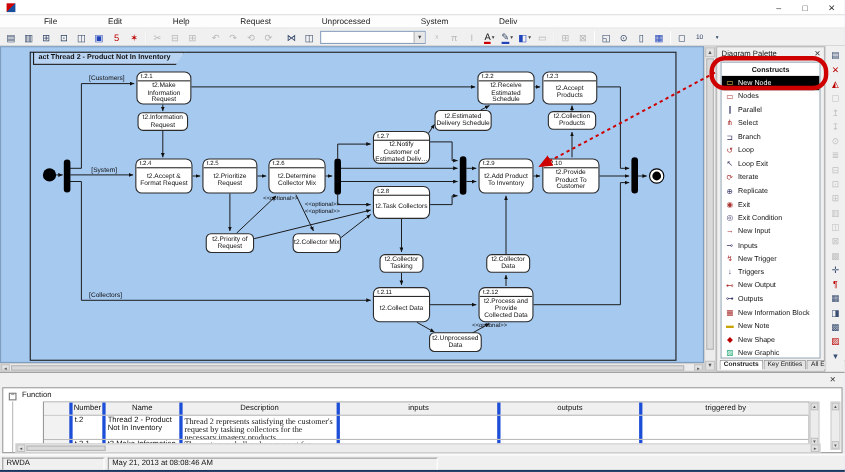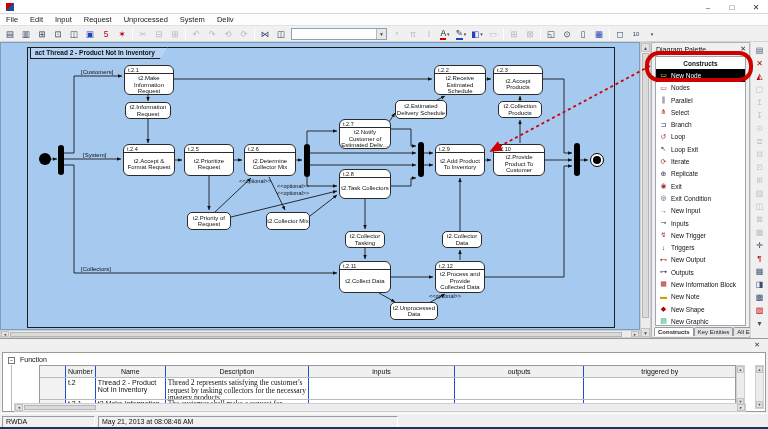--- a/index.html
+++ b/index.html
@@ -11,21 +11,21 @@
   
   .titlebar { position:absolute; left:0; top:0; width:768px; height:14px; background:#ffffff;
               border-bottom:1px solid #d9d9d9; display:flex; align-items:center; font-size:7.5px; color:#111; }
   .appicon { width:8px; height:8px; margin:0 5px 0 6px; background:linear-gradient(135deg,#c00 50%,#1a4fa0 50%); }
   .wbtns { position:absolute; right:0; top:0; height:14px; display:flex; }
   .wbtn { width:24px; height:14px; display:flex; align-items:center; justify-content:center; font-size:8px; color:#333; }
 
   
   .menubar { position:absolute; left:0; top:14px; width:768px; height:12px; background:#fdfdfd;
              border-bottom:1px solid #e2e2e2; display:flex; align-items:center; font-size:7.5px; color:#222; }
-  .menu-item { padding:0 6px; height:12px; display:flex; align-items:center; }
+  .menu-item { padding:0 6px; height:12px; display:flex; align-items:center;margin-left:34px; }
 
   
   .toolbar { position:absolute; left:0; top:26px; width:768px; height:16px; background:#f0f0f0;
              border-bottom:1px solid #d4d4d4; display:flex; align-items:center; padding-left:2px; }
   .tb { width:16px; height:14px; display:inline-flex; align-items:center; justify-content:center;
         font-size:8.5px; color:#2a3f62; flex:0 0 auto; }
   .tb.dis { color:#b8b8b8; }
   .tb.red { color:#b00; } .tb.blu { color:#2244bb; }
   .tb.c-a { color:#111; } .tb.c-a b { border-bottom:2px solid #c00; font-weight:normal; }
   .tb.c-pen b { border-bottom:2px solid #2244bb; font-weight:normal; }
@@ -101,21 +101,21 @@
   .ehead { height:13px; display:flex; align-items:center; font-size:7.5px; color:#111; padding-left:4px; gap:4px; }
   .ehead .gi { font-size:7px; color:#456; }
   .eclose { position:absolute; right:8px; top:2px; font-size:7px; color:#333; }
   .econtent { position:absolute; left:2px; top:13px; width:764px; height:60px; background:#fff; border:1px solid #9a9a9a; }
   .tbox { position:absolute; left:5px; top:4px; width:7px; height:7px; border:1px solid #777; font-size:6px;
           line-height:5px; text-align:center; color:#333; background:#fff; }
   .tlabel { position:absolute; left:17px; top:3px; font-size:7px; color:#111; }
   .tline { position:absolute; left:8px; top:12px; width:1px; height:46px; background:#bbb; }
   .etable { position:absolute; left:36px; top:12px; width:697px; border:1px solid #999; background:#fff; }
   .erow { display:flex; border-bottom:1px solid #bbb; }
-  .ecell { border-right:1px solid #1d4ed8; font-size:7px; color:#111; padding:1px 2px; overflow:hidden; }
+  .ecell { border-right:3px solid #1d4ed8; font-size:7px; color:#111; padding:1px 2px; overflow:hidden; }
   .ecell.sel { width:26px; background:#f2f2f2; }
   .ecell.num { width:30px; } .ecell.nam { width:70px; } .ecell.des { width:144px; font-family:"Liberation Serif", serif; font-size:7.5px; line-height:7.5px; }
   .ecell.inp { width:146px; } .ecell.out { width:130px; } .ecell.trg { width:151px; border-right:none; }
   .ehdr { background:#f0f0f0; }
   .ehdr .ecell { text-align:center; padding:2px 0; height:11px; }
   .row2 { height:6px; }
   .row2 .ecell { padding-top:0; }
 
   
   .statusbar { position:absolute; left:0; top:413px; width:768px; height:16px; background:#f0f0f0; border-top:1px solid #fff; }
@@ -130,21 +130,21 @@
   <div class="wbtns">
     <span class="wbtn">–</span>
     <span class="wbtn">□</span>
     <span class="wbtn">✕</span>
   </div>
 </div>
 
 <div class="menubar">
   <span class="menu-item">File</span>
   <span class="menu-item">Edit</span>
-  <span class="menu-item">Input</span>
+  <span class="menu-item">Help</span>
   <span class="menu-item">Request</span>
   <span class="menu-item">Unprocessed</span>
   <span class="menu-item">System</span>
   <span class="menu-item">Deliv</span>
 </div>
 
 <div class="toolbar">
   <span class="tb">▤</span>
   <span class="tb">▥</span>
   <span class="tb">⊞</span>

